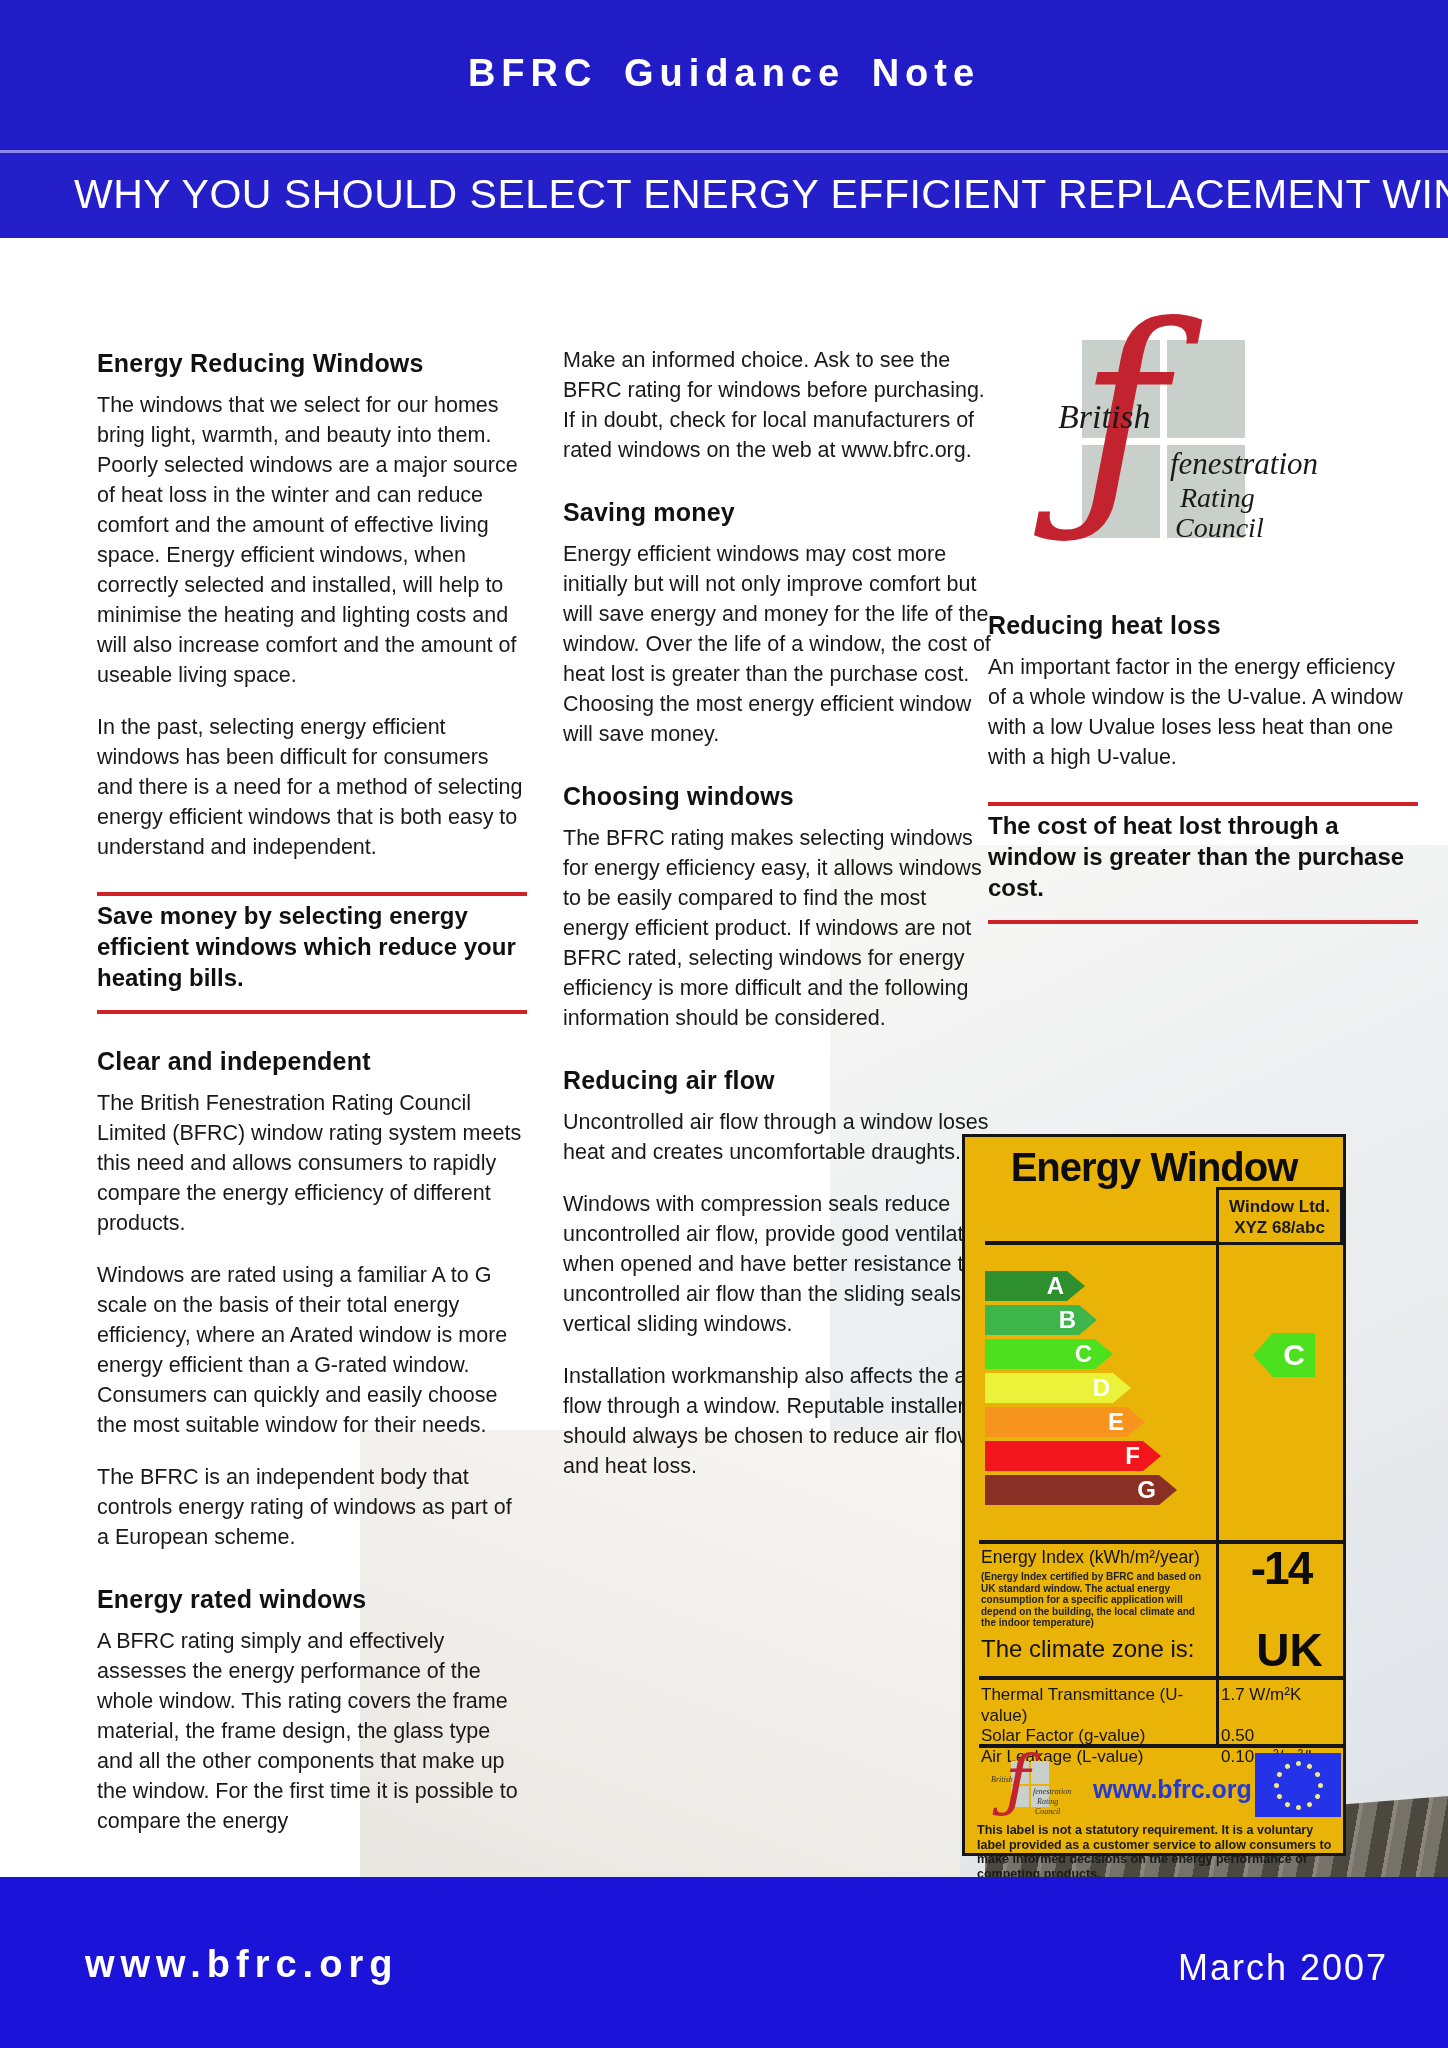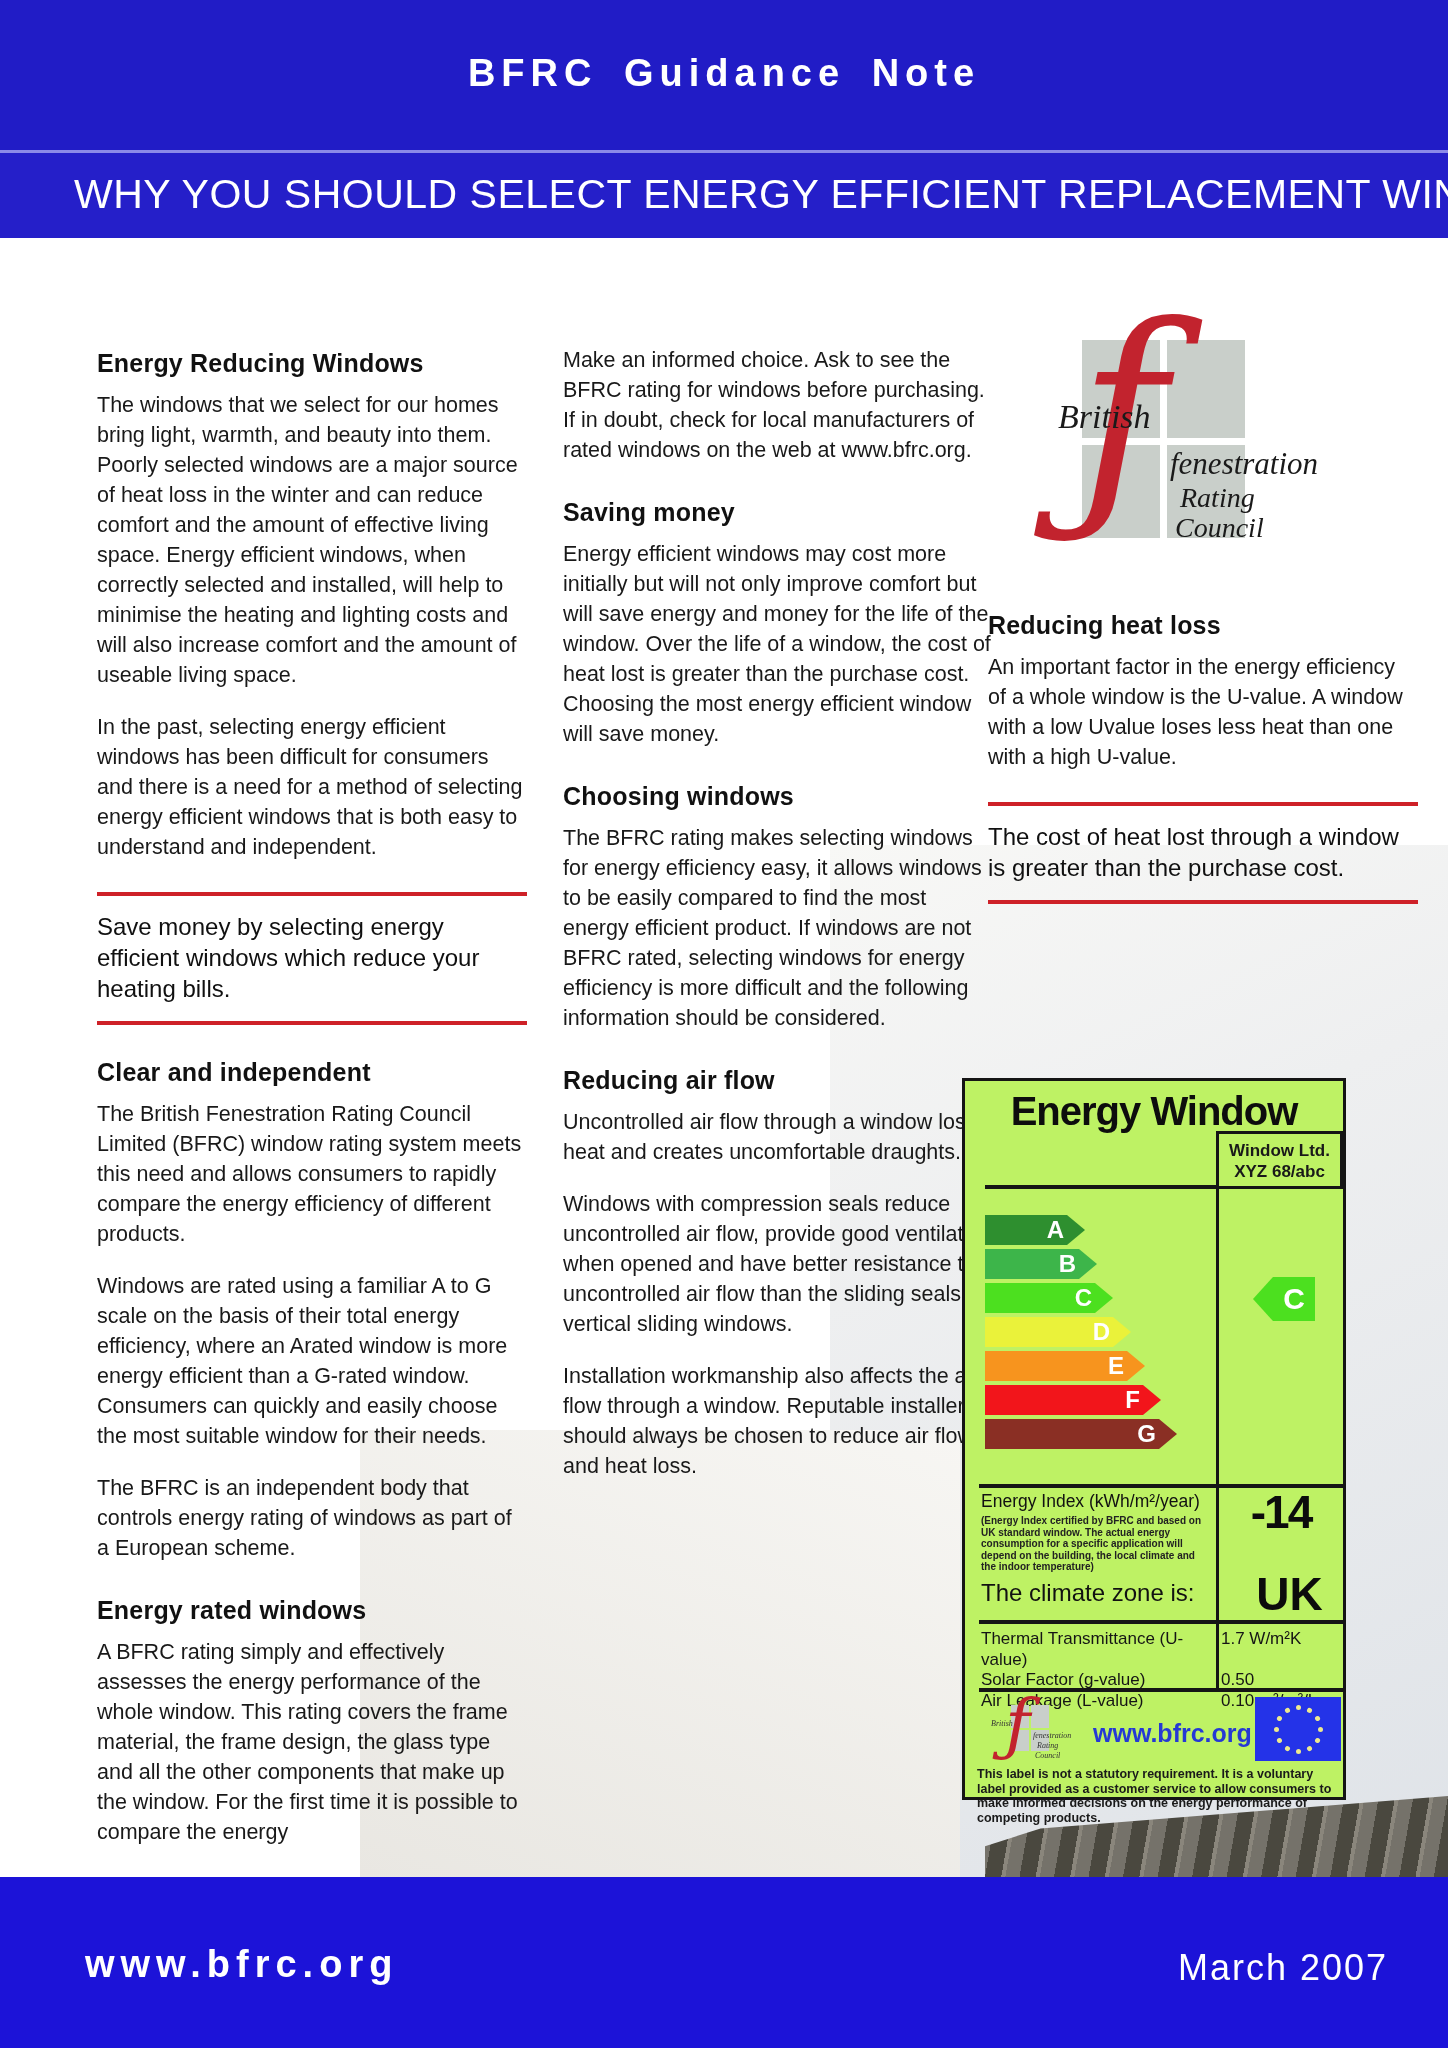--- a/index.html
+++ b/index.html
@@ -30,39 +30,39 @@
   
   .col{position:absolute;z-index:2;width:430px;font-size:21.5px;line-height:30px;}
   .col1{left:97px;top:348px;}
   .col2{left:563px;top:345px;}
   .col3{left:988px;top:610px;}
   .h{font-size:25px;font-weight:bold;color:#111;margin:0 0 12px 0;letter-spacing:0.2px;}
   .col p{margin:0 0 22px 0;}
   .col .h{margin-top:32px;}
   .col .h:first-child{margin-top:0;}
   .callout{border-top:4px solid #CE2128;border-bottom:4px solid #CE2128;
-           margin:30px 0 18px 0;padding:15px 0 17px 0;
-           font-size:24px;line-height:31px;font-weight:normal;color:#101010;}
+           margin:30px 0 18px 0;padding:4px 0 17px 0;
+           font-size:24px;line-height:31px;font-weight:bold;color:#101010;}
 
   
   .bfrc-logo{position:absolute;left:1030px;top:300px;width:290px;height:270px;z-index:2;}
   .panes{position:absolute;left:52px;top:40px;width:163px;height:198px;
          display:grid;grid-template-columns:78px 78px;grid-template-rows:98px 93px;gap:7px;}
   .panes div{background:#C9CFCA;}
   .logo-f{position:absolute;left:48px;top:-6px;font-family:"DejaVu Serif",serif;font-style:italic;
           font-size:240px;line-height:1;color:#C2232E;z-index:2;}
   .logo-t{position:absolute;font-family:"Liberation Serif",serif;font-style:italic;color:#1a1a1a;z-index:3;}
   .t-british{left:28px;top:98px;font-size:34px;}
   .t-fen{left:140px;top:146px;font-size:31px;}
   .t-rating{left:150px;top:182px;font-size:28px;}
   .t-council{left:145px;top:212px;font-size:28px;}
 
   
-  .energy-label{position:absolute;left:962px;top:1078px;width:384px;height:722px;z-index:2;
-                background:#bef264;border:3px solid #151515;box-sizing:border-box;}
+  .energy-label{position:absolute;left:962px;top:1134px;width:384px;height:722px;z-index:2;
+                background:#eab308;border:3px solid #151515;box-sizing:border-box;}
   .ew-title{position:absolute;left:0;top:8px;width:100%;text-align:center;
             font-size:40px;font-weight:bold;letter-spacing:-1px;color:#0d0d0d;}
   .maker-box{position:absolute;left:251px;top:50px;width:127px;height:58px;border:3px solid #151515;
              box-sizing:border-box;text-align:center;font-size:17px;font-weight:bold;line-height:21px;padding-top:6px;}
   .title-rule{position:absolute;left:20px;top:104px;width:231px;height:4px;background:#151515;}
   .v-divider{position:absolute;left:251px;top:50px;width:3px;height:560px;background:#151515;}
   .rule{position:absolute;left:14px;right:0;height:4px;background:#151515;}
   .mid-rule{top:403px;}
   .rule-props-top{top:539px;}
   .rule-props-bottom{top:607px;}

